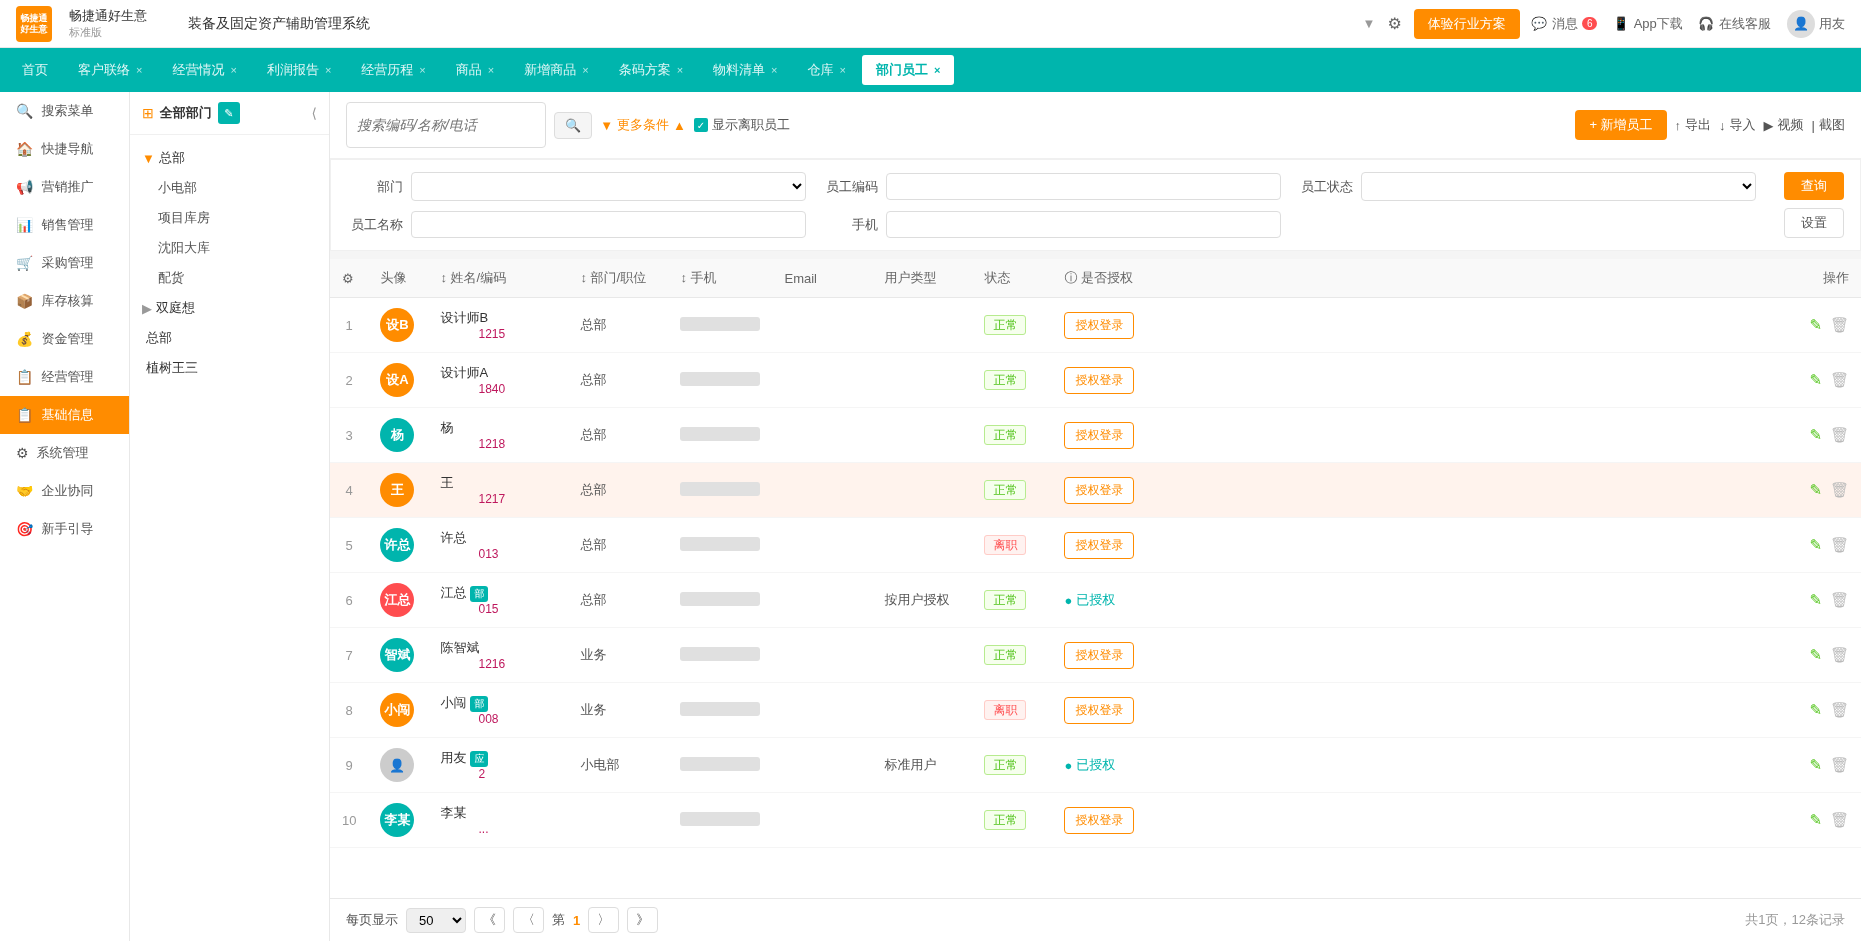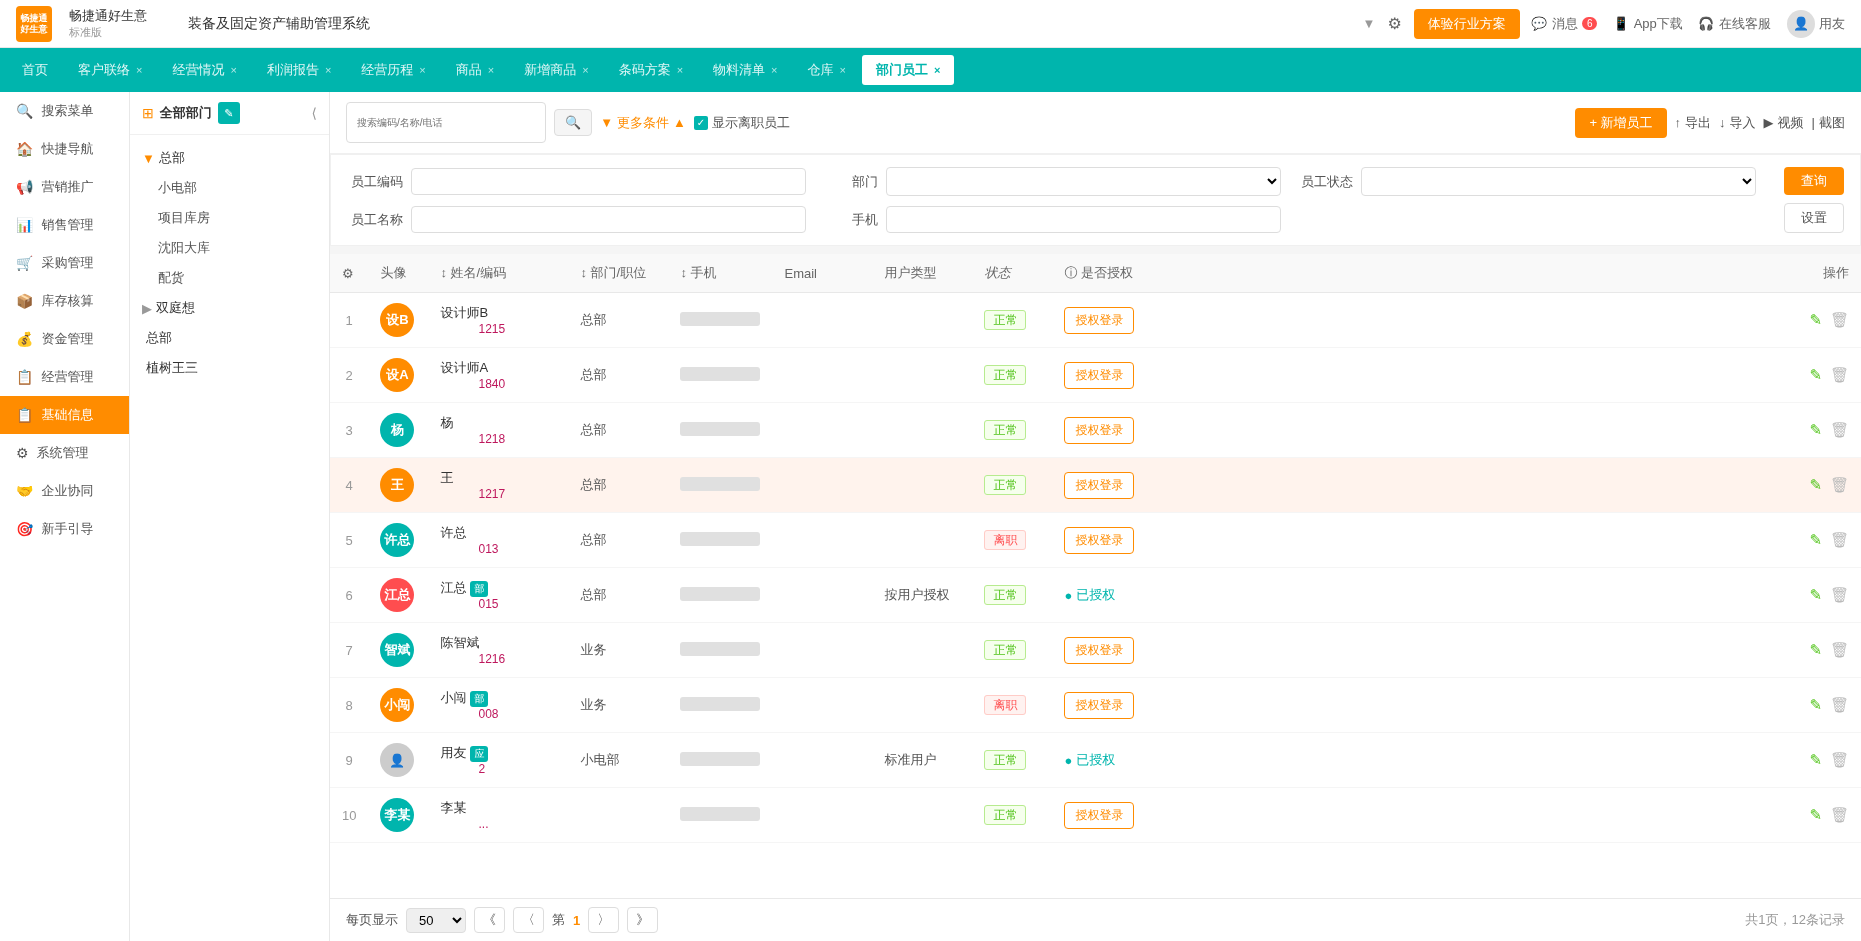--- a/index.html
+++ b/index.html
@@ -44,21 +44,21 @@
     .dept-collapse-btn { margin-left: auto; color: #999; cursor: pointer; font-size: 14px; }
     .dept-tree { padding: 8px 0; }
     .dept-sub-header { padding: 6px 12px; font-size: 13px; color: #333; cursor: pointer; display: flex; align-items: center; gap: 4px; }
     .dept-sub-node { padding: 6px 28px; font-size: 13px; color: #555; cursor: pointer; }
 
     
     .table-area { flex: 1; display: flex; flex-direction: column; overflow: hidden; }
 
     
     .toolbar { background: #fff; padding: 10px 16px; border-bottom: 1px solid #f0f0f0; display: flex; align-items: center; gap: 8px; }
-    .search-input { border: 1px solid #ddd; border-radius: 4px; padding: 14px 10px; font-size: 10px; width: 200px; }
+    .search-input { border: 1px solid #ddd; border-radius: 4px; padding: 14px 10px; font-size: 14px; width: 200px; font-style: italic; }
     .search-btn { background: #f5f5f5; border: 1px solid #ddd; padding: 5px 10px; border-radius: 4px; cursor: pointer; font-size: 13px; }
     .filter-btn { color: #ff8c00; cursor: pointer; font-size: 13px; display: flex; align-items: center; gap: 4px; }
     .show-resigned { display: flex; align-items: center; gap: 4px; font-size: 13px; color: #555; cursor: pointer; }
     .checkbox-checked { width: 14px; height: 14px; background: #00b5ad; border-radius: 2px; display: flex; align-items: center; justify-content: center; color: white; font-size: 10px; }
     .right-btns { margin-left: auto; display: flex; align-items: center; gap: 8px; }
     .add-btn { background: #ff8c00; color: white; border: none; padding: 6px 14px; border-radius: 4px; font-size: 13px; cursor: pointer; margin-left: 28px; }
     .icon-btn { color: #555; font-size: 13px; cursor: pointer; display: flex; align-items: center; gap: 4px; }
 
     
     .filter-row { background: #fff; border: 1px solid #f0f0f0; padding: 12px 16px; margin-bottom: 8px; }
@@ -273,28 +273,28 @@
             <span>|</span>
             <span>截图</span>
           </div>
         </div>
       </div>
 
       <div class="filter-row">
         <div style="display:flex; gap:12px; align-items:flex-start;">
           <div style="flex:1; display:grid; grid-template-columns:1fr 1fr 1fr; gap:10px 16px;">
             <div class="filter-field">
-              <span class="filter-label">员工编码</span>
-              <input class="filter-input" type="text" style="">
-            </div>
-            <div class="filter-field">
               <span class="filter-label">部门</span>
               <select class="filter-select">
                 <option></option>
               </select>
+            </div>
+            <div class="filter-field">
+              <span class="filter-label">员工编码</span>
+              <input class="filter-input" type="text" style="">
             </div>
             <div class="filter-field">
               <span class="filter-label">员工状态</span>
               <select class="filter-select">
                 <option></option>
               </select>
             </div>
             <div class="filter-field">
               <span class="filter-label">员工名称</span>
               <input class="filter-input" type="text" style="">
@@ -315,21 +315,21 @@
         <table>
           <thead>
             <tr>
               <th style="width:36px;">⚙</th>
               <th style="width:60px;">头像</th>
               <th style="width:140px;">↕ 姓名/编码</th>
               <th style="width:100px;">↕ 部门/职位</th>
               <th style="width:100px;">↕ 手机</th>
               <th style="width:100px;">Email</th>
               <th style="width:100px;">用户类型</th>
-              <th style="width:80px;font-style:italic;">状态</th>
+              <th style="width:80px;">状态</th>
               <th style="width:120px;">ⓘ 是否授权</th>
               <th style="flex:1;"></th>
               <th style="width:80px; text-align:right;">操作</th>
             </tr>
           </thead>
           <tbody id="table-body">
           <tr>
     <td class="row-num">1</td>
     <td>
                   <div class="avatar" style="background:#ff8c00">设B</div>

